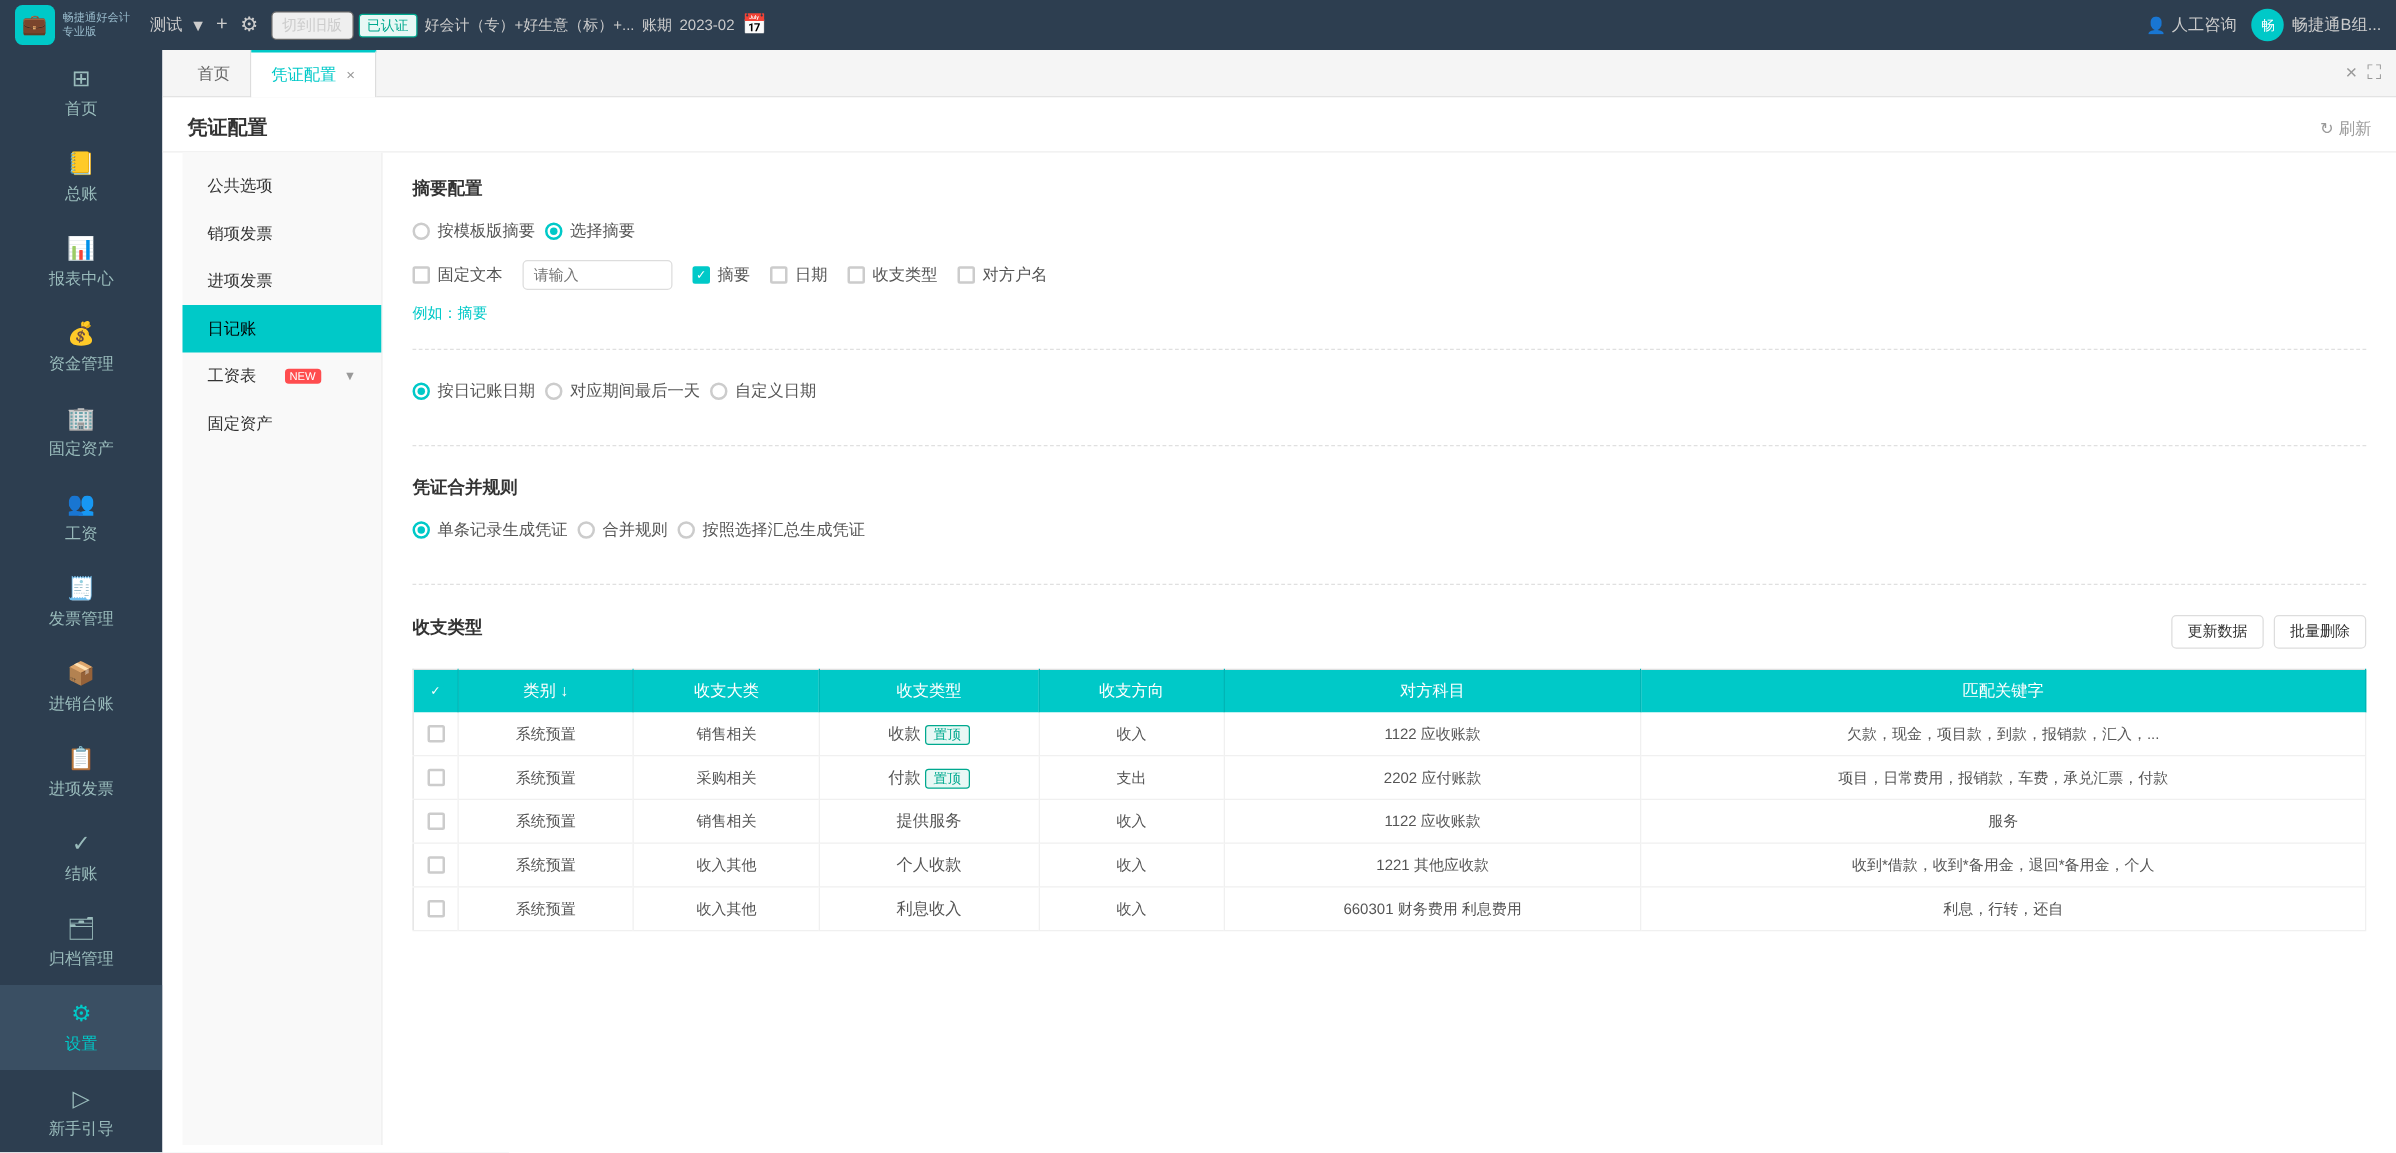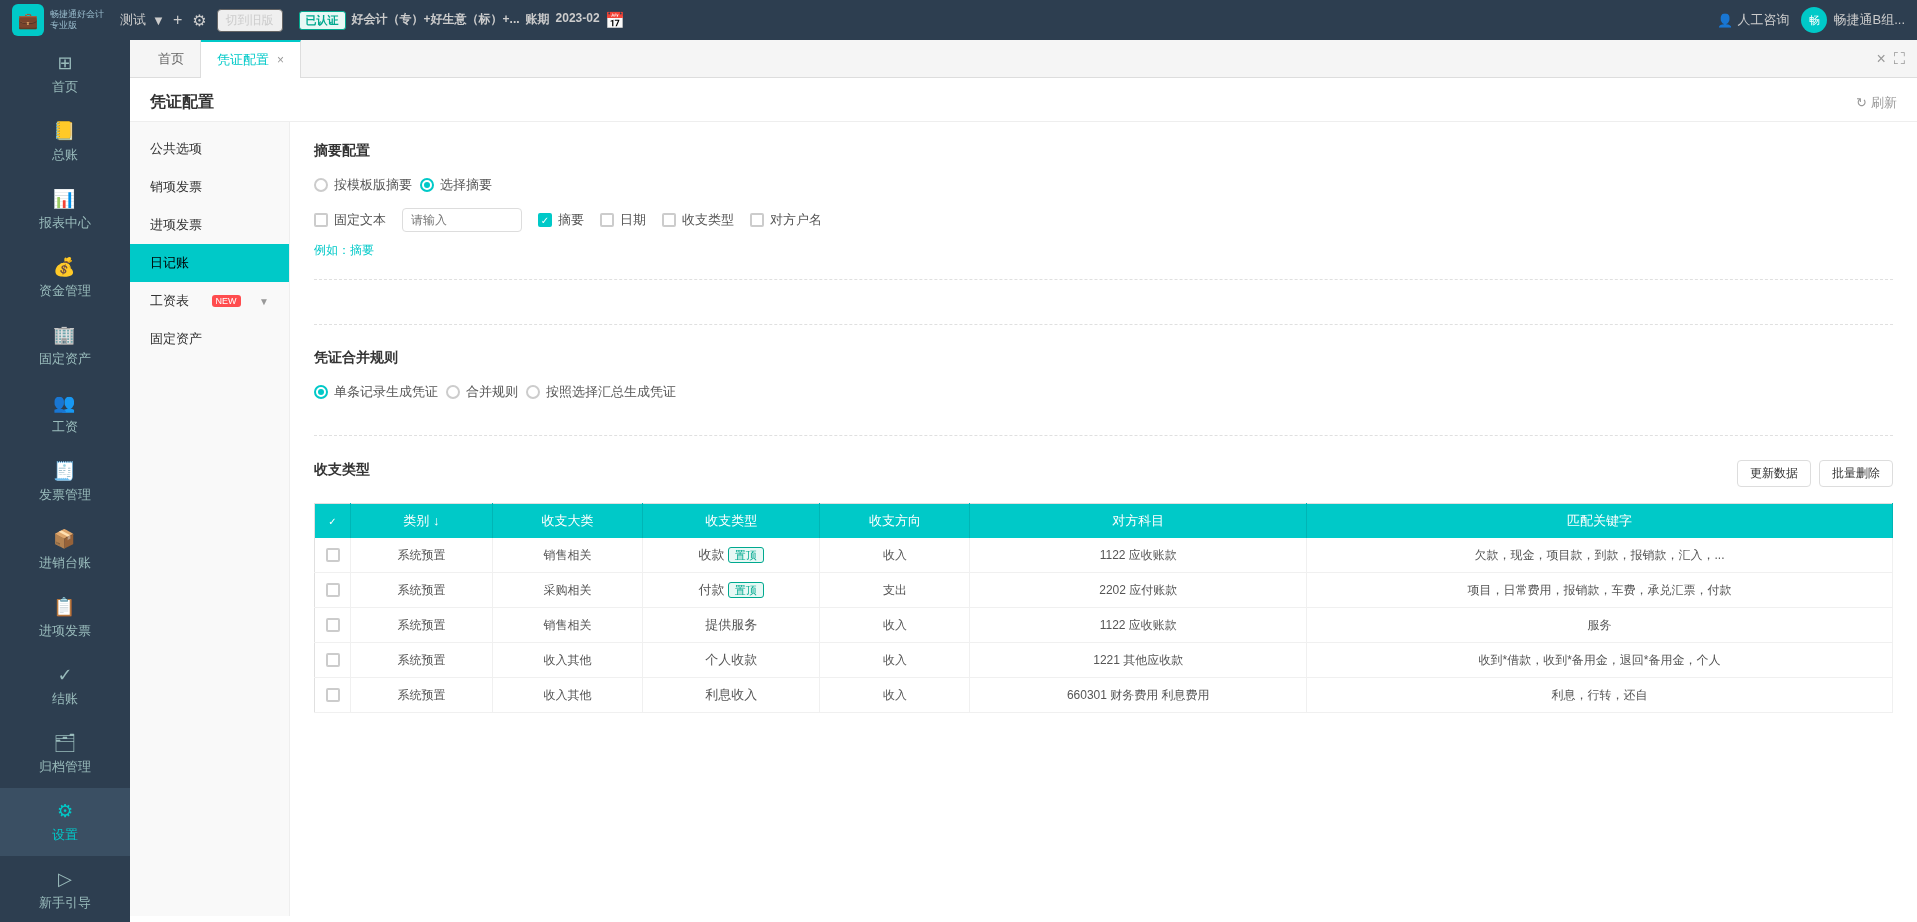--- a/index.html
+++ b/index.html
@@ -9,21 +9,21 @@
     .topbar { background: #2d3e50; height: 40px; display: flex; align-items: center; padding: 0 12px; color: #fff; flex-shrink: 0; }
     .topbar-logo { display: flex; align-items: center; gap: 6px; margin-right: 16px; }
     .topbar-logo-icon { width: 32px; height: 32px; background: #00c9c8; border-radius: 6px; display: flex; align-items: center; justify-content: center; font-size: 16px; color: #fff; }
     .topbar-logo-text { font-size: 13px; color: #fff; line-height: 1.2; }
     .topbar-logo-text span { display: block; font-size: 9px; color: #9bc; }
     .topbar-company { color: #ccc; font-size: 13px; margin-right: 6px; }
     .topbar-dropdown { color: #ccc; margin-right: 8px; cursor: pointer; }
     .topbar-icons { display: flex; align-items: center; gap: 10px; margin-right: 10px; }
     .topbar-icon-btn { color: #ccc; font-size: 16px; cursor: pointer; }
     .topbar-switch-btn { border: 1px solid #666; border-radius: 4px; padding: 2px 8px; color: #ccc; font-size: 12px; cursor: pointer; }
-    .topbar-tags { display: flex; gap: 6px; margin-left: 16px; font-weight: bold; }
+    .topbar-tags { display: flex; align-items: center; gap: 6px; margin-left: 4px; }
     .tag-certified { background: #e8f8f5; color: #00a98f; border: 1px solid #00a98f; border-radius: 3px; padding: 1px 6px; font-size: 11px; }
     .tag-haokuai { color: #ccc; font-size: 12px; }
     .topbar-right { margin-left: auto; display: flex; align-items: center; gap: 12px; }
     .topbar-help { color: #ccc; font-size: 12px; cursor: pointer; display: flex; align-items: center; gap: 4px; }
     .topbar-user { display: flex; align-items: center; gap: 6px; color: #ccc; font-size: 12px; cursor: pointer; }
     .avatar { width: 26px; height: 26px; background: #00c9c8; border-radius: 50%; display: flex; align-items: center; justify-content: center; font-size: 11px; color: #fff; }
 
     
     .main-layout { display: flex; flex: 1; overflow: hidden; }
 
@@ -46,21 +46,21 @@
 
     
     .page-content { flex: 1; overflow-y: auto; background: #fff; padding: 0; }
 
     
     .page-header { padding: 14px 20px 8px; background: #fff; border-bottom: 1px solid #eee; display: flex; align-items: center; justify-content: space-between; }
     .page-title { font-size: 16px; font-weight: bold; color: #333; }
     .refresh-btn { color: #999; font-size: 12px; cursor: pointer; display: flex; align-items: center; gap: 4px; }
 
     
-    .inner-layout { display: flex; height: calc(100% - 50px); }
+    .inner-layout { display: flex; height: calc(100% - 50px); padding-left: 16px; }
 
     
     .left-nav { width: 160px; background: #f9f9f9; border-right: 1px solid #eee; flex-shrink: 0; padding-top: 8px; }
     .left-nav-item { padding: 10px 20px; color: #333; font-size: 13px; cursor: pointer; display: flex; align-items: center; justify-content: space-between; }
     .left-nav-item.active { background: #00c9c8; color: #000000; }
     .new-badge { background: #ff4d4f; color: #fff; font-size: 9px; padding: 1px 4px; border-radius: 3px; margin-left: 4px; }
 
     
     .right-content { flex: 1; overflow-y: auto; padding: 20px 24px; }
 
@@ -282,20 +282,34 @@
               </label>
               <label class="checkbox-item">
                 <div class="checkbox-box"></div>
                 <span>对方户名</span>
               </label>
             </div>
             <div class="example-text">例如：摘要</div>
           </div>
 
           <div class="section">
+            <div class="radio-group">
+              <label class="radio-item">
+                <div class="radio-circle selected"></div>
+                <span>按日记账日期</span>
+              </label>
+              <label class="radio-item">
+                <div class="radio-circle"></div>
+                <span>对应期间最后一天</span>
+              </label>
+              <label class="radio-item">
+                <div class="radio-circle"></div>
+                <span>自定义日期</span>
+              </label>
+            </div>
           </div>
 
           <div class="section">
             <div class="section-title">凭证合并规则</div>
             <div class="radio-group">
               <label class="radio-item">
                 <div class="radio-circle selected"></div>
                 <span>单条记录生成凭证</span>
               </label>
               <label class="radio-item">

